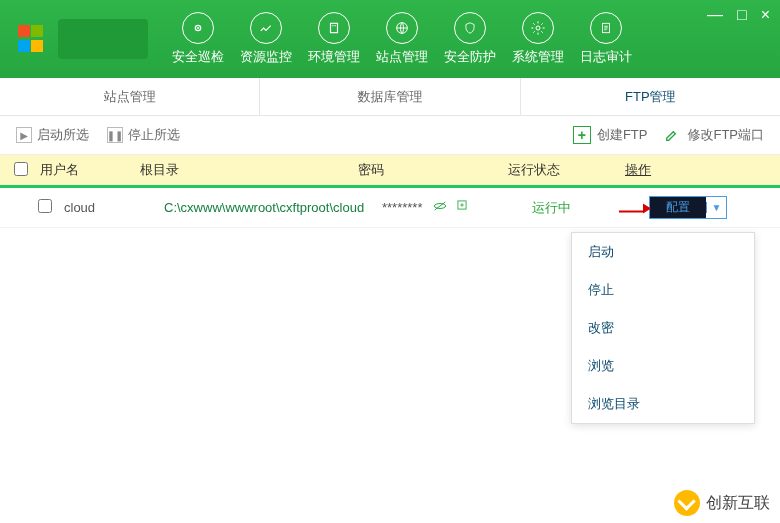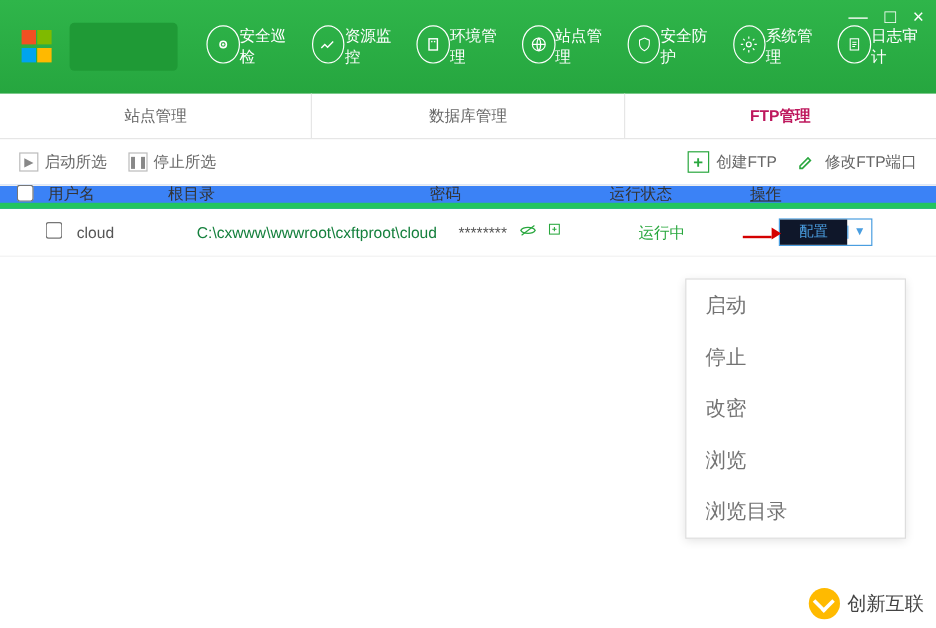--- a/index.html
+++ b/index.html
@@ -5,42 +5,42 @@
 * { margin: 0; padding: 0; box-sizing: border-box; font-family: "Microsoft YaHei", Arial, sans-serif; }
 body { width: 780px; height: 523px; background: #fff; position: relative; overflow: hidden; }
 
 .header { height: 78px; background: linear-gradient(to bottom, #2fb54a, #26a63f); display: flex; align-items: center; padding: 0 10px; }
 .logo { width: 28px; height: 28px; margin: 0 8px; display: flex; flex-wrap: wrap; gap: 1px; }
 .logo span { width: 12px; height: 12px; }
 .logo span:nth-child(1){background:#f25022;} .logo span:nth-child(2){background:#7fba00;}
 .logo span:nth-child(3){background:#00a4ef;} .logo span:nth-child(4){background:#ffb900;}
 .brand-text { width: 90px; height: 40px; background: #1f9a36; border-radius: 4px; margin-left: 4px; }
 .nav { display: flex; margin-left: 24px; gap: 16px; flex: 1; }
-.nav-item { display: flex; flex-direction: row; align-items: center; color: #fff; font-size: 13px; cursor: pointer; }
+.nav-item { display: flex; flex-direction: column; align-items: center; color: #fff; font-size: 13px; cursor: pointer; }
 .nav-item.active { position: relative; }
 .nav-ico { width: 32px; height: 32px; border: 1.5px solid #fff; border-radius: 50%; display: flex; align-items: center; justify-content: center; margin-bottom: 4px; }
 .nav-ico svg { fill: #fff; }
 .window-controls { position: absolute; top: 6px; right: 10px; display: flex; gap: 14px; color: #fff; font-size: 16px; }
 .window-controls span { cursor: pointer; }
 
 .tabs { display: flex; height: 38px; border-bottom: 1px solid #e6e6e6; }
 .tab { flex: 1; display: flex; align-items: center; justify-content: center; font-size: 13px; color: #666; border-right: 1px solid #e6e6e6; cursor: pointer; }
 .tab:last-child { border-right: none; }
-.tab.active { color: #be185d; font-weight: 700; }
+.tab.active { color: #0c4a6e; font-weight: 400; }
 
 .toolbar { display: flex; align-items: center; padding: 10px 16px; font-size: 13px; color: #666; }
 .tb-btn { display: inline-flex; align-items: center; gap: 5px; margin-right: 18px; cursor: pointer; }
 .tb-btn .sq { width: 16px; height: 16px; border: 1px solid #bbb; display: inline-flex; align-items: center; justify-content: center; font-size: 10px; color: #888; }
 .toolbar .spacer { flex: 1; }
 .tb-right { display: inline-flex; align-items: center; gap: 6px; margin-left: 16px; cursor: pointer; }
 .ico-plus { width: 18px; height: 18px; border: 1.5px solid #29a73e; color: #29a73e; display: inline-flex; align-items: center; justify-content: center; font-size: 14px; font-weight: bold; }
 .ico-edit { width: 18px; height: 18px; color: #29a73e; display: inline-flex; align-items: center; justify-content: center; }
 
 .table { width: 100%; }
-.thead { display: flex; background: #3b82f6; height: 20px; align-items: center; font-size: 13px; color: #333; border-top: 1px solid #eee; border-bottom: 5px solid #22c55e; }
+.thead { display: flex; background: #fef9c3; height: 34px; align-items: center; font-size: 13px; color: #333; border-top: 1px solid #eee; border-bottom: 3px solid #22c55e; }
 .cell-chk { width: 40px; padding-left: 14px; }
 .cell-user { width: 100px; }
 .cell-root { width: 218px; }
 .cell-pwd { width: 150px; display: flex; align-items: center; gap: 10px; }
 .cell-status { width: 117px; }
 .cell-ops { flex: 1; position: relative; text-decoration: underline; }
 input[type=checkbox] { width: 14px; height: 14px; }
 
 .row { display: flex; height: 40px; align-items: center; font-size: 13px; color: #555; border-bottom: 1px solid #f2f2f2; padding-left: 24px; }
 .path { color: #15803d; white-space: nowrap; overflow: hidden; text-overflow: ellipsis; padding-right: 8px; }
@@ -49,21 +49,21 @@
 
 .arrow { position: absolute; left: -30px; top: 50%; transform: translateY(-50%); }
 .arrow-line { width: 24px; height: 2px; background: #d40000; display: inline-block; }
 .arrow-head { width: 0; height: 0; border-left: 8px solid #d40000; border-top: 5px solid transparent; border-bottom: 5px solid transparent; display: inline-block; vertical-align: middle; }
 
 .config-btn { display: inline-flex; align-items: center; border: 1px solid #4a9ee0; }
 .config-btn .cfg { padding: 2px 16px; color: #4a9ee0; background: #0f172a; font-size: 12px; }
 .config-btn .dd { width: 20px; text-align: center; border-left: 1px solid #4a9ee0; color: #4a9ee0; font-size: 10px; }
 
 .menu { position: absolute; left: 571px; top: 232px; width: 184px; background: #fff; border: 1px solid #ddd; box-shadow: 0 2px 8px rgba(0,0,0,.12); }
-.menu-item { padding: 10px 16px; font-size: 17px; color: #737373; cursor: pointer; }
+.menu-item { padding: 10px 16px; font-size: 13px; color: #0c4a6e; cursor: pointer; }
 
 .footer { position: absolute; bottom: 0; right: 10px; height: 40px; display: flex; align-items: center; gap: 6px; font-size: 16px; color: #444; }
 .footer-logo { width: 26px; height: 26px; background: #ffba00; border-radius: 50%; position: relative; }
 .footer-logo::after { content: ""; position: absolute; width: 10px; height: 10px; border: 3px solid #fff; border-top: none; border-left: none; transform: rotate(45deg); top: 5px; left: 6px; }
 </style>
 </head>
 <body>
 
 <div class="header">
   <div class="logo">

